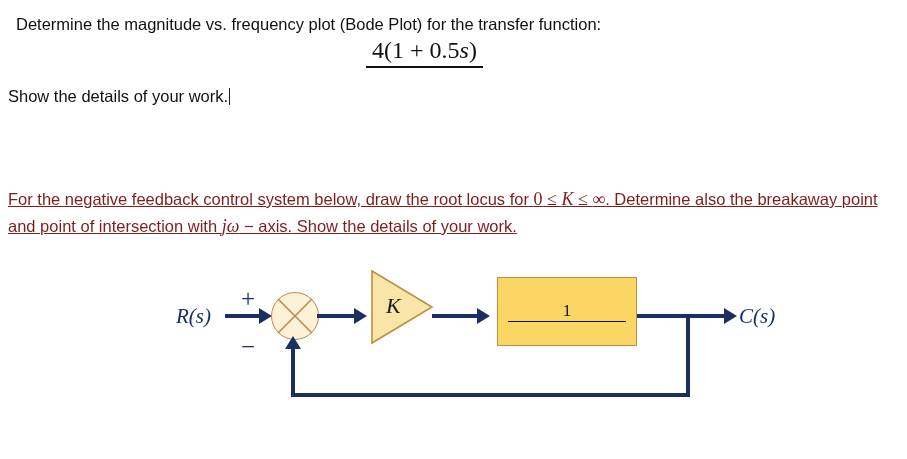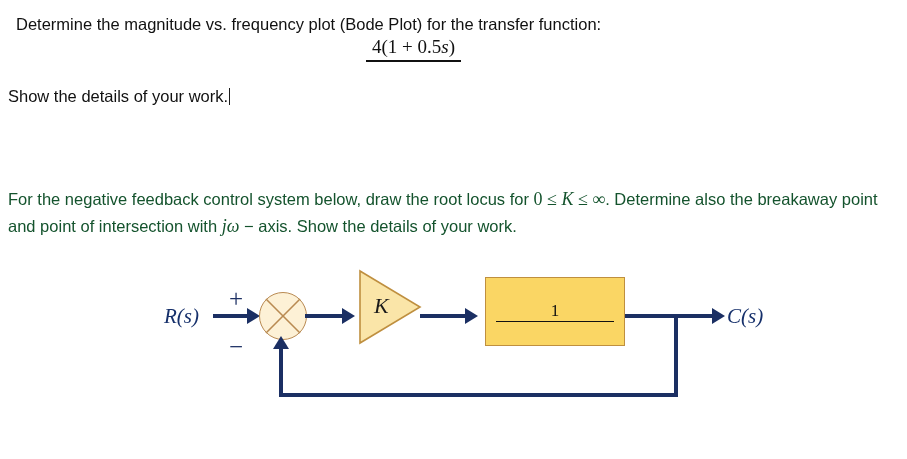--- a/index.html
+++ b/index.html
@@ -41,21 +41,21 @@
     vertical-align: -3px;
     margin-left: 1px;
   }
 
   
   #transfer-function {
     position: absolute;
     left: 366px;
     top: 36px;
     font-family: "Liberation Serif", serif;
-    font-size: 19px;
+    font-size: 24px;
     color: #111111;
     text-align: center;
     line-height: 1.18;
   }
   #transfer-function .numerator {
     padding: 0 6px 2px 6px;
     white-space: nowrap;
   }
   #transfer-function .frac-bar {
     height: 1.6px;
@@ -69,37 +69,38 @@
   .mvar { font-style: italic; }
 
   
   #question-two {
     position: absolute;
     left: 8px;
     top: 186px;
     width: 890px;
     font-size: 16.5px;
     line-height: 27px;
-    color: #14532d;
+    color: #7f1d1d;
+    text-decoration: underline;
   }
   #question-two .mathsym {
     font-family: "Liberation Serif", serif;
     font-style: italic;
     font-size: 18px;
   }
   #question-two .mathop {
     font-family: "Liberation Serif", serif;
     font-style: normal;
     font-size: 18px;
   }
 
   
   #block-diagram {
     position: absolute;
-    left: 0px;
+    left: 12px;
     top: 250px;
     width: 784px;
     height: 209px;
   }
 
   .sig-label {
     position: absolute;
     font-family: "Liberation Serif", serif;
     font-style: italic;
     font-size: 21px;

